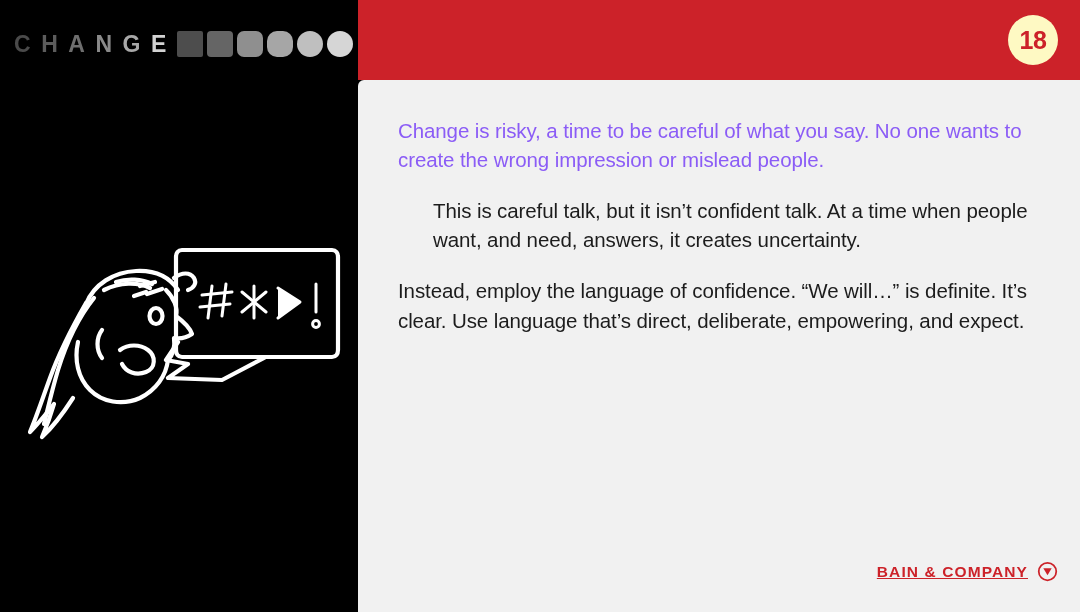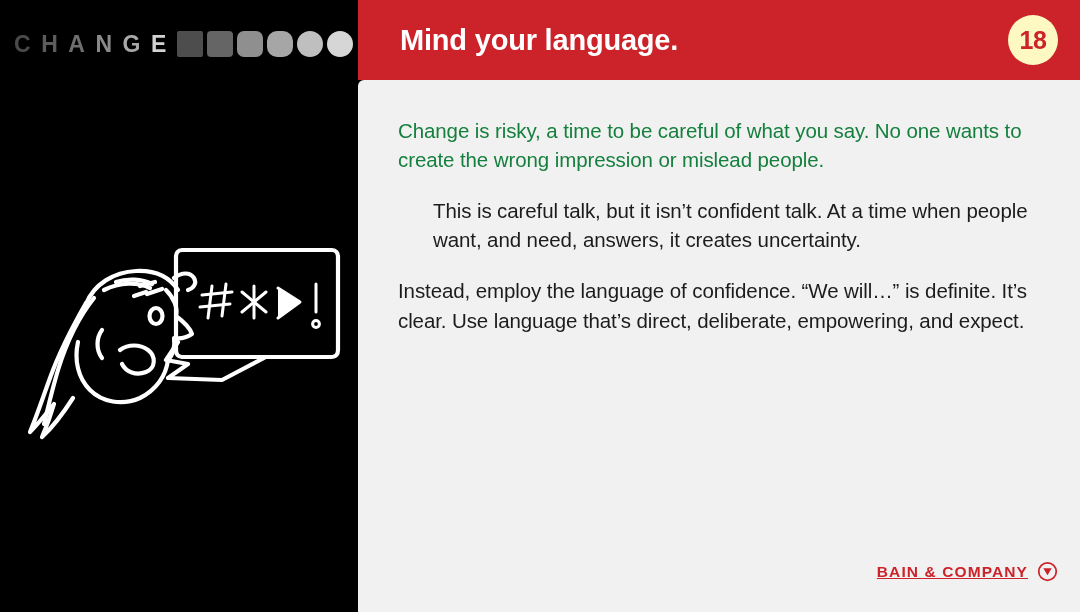--- a/index.html
+++ b/index.html
@@ -170,21 +170,20 @@
   }
 </style>
 </head>
 <body>
 
 <div class="slide">
 
   <div class="left-panel"></div>
 
   <div class="header-bar" style="background: rgb(204, 34, 41);">
-    <div class="header-title" style="color: rgb(255, 255, 255);">Mind your language.</div>
     <div class="slide-badge" style="color: rgb(204, 34, 41);">18</div>
   </div>
 
   <div class="brand">
     <div class="brand-letters">
       <span style="color: rgb(74, 74, 74);">C</span>
       <span style="color: rgb(92, 92, 92);">H</span>
       <span style="color: rgb(110, 110, 110);">A</span>
       <span style="color: rgb(138, 138, 138);">N</span>
       <span style="color: rgb(168, 168, 168);">G</span>
@@ -261,21 +260,21 @@
         <path d="M262 50 L 284 64 L 262 80"></path>
 
         <path d="M300 46 L 300 74"></path>
         <circle cx="300" cy="86" r="3.4" fill="none"></circle>
       </g>
     </svg>
   </div>
 
   <div class="content-panel" style="background: rgb(241, 241, 241);">
     <div class="body-copy">
-      <p style="color: #15803d;">Change is risky, a time to be careful of what you say. No one wants to create the wrong impression or mislead people.</p>
+      <p style="color: #8b5cf6;">Change is risky, a time to be careful of what you say. No one wants to create the wrong impression or mislead people.</p>
       <p style="color: rgb(28, 28, 28); margin-left: 35px;">This is careful talk, but it isn’t confident talk. At a time when people want, and need, answers, it creates uncertainty.</p>
       <p style="color: rgb(28, 28, 28);">Instead, employ the language of confidence. “We will…” is definite. It’s clear. Use language that’s direct, deliberate, empowering, and expect.</p>
     </div>
 
     <div class="bain-logo" style="color: rgb(204, 34, 41);">
       <span class="bain-wordmark">BAIN &amp; COMPANY</span>
       <svg class="bain-mark" viewBox="0 0 24 24">
         <circle cx="12" cy="12" r="10" fill="none" stroke="#cc2229" stroke-width="2"></circle>
         <path d="M7.2 8.4 L 16.8 8.4 L 12 16.4 Z" fill="#cc2229"></path>
       </svg>

